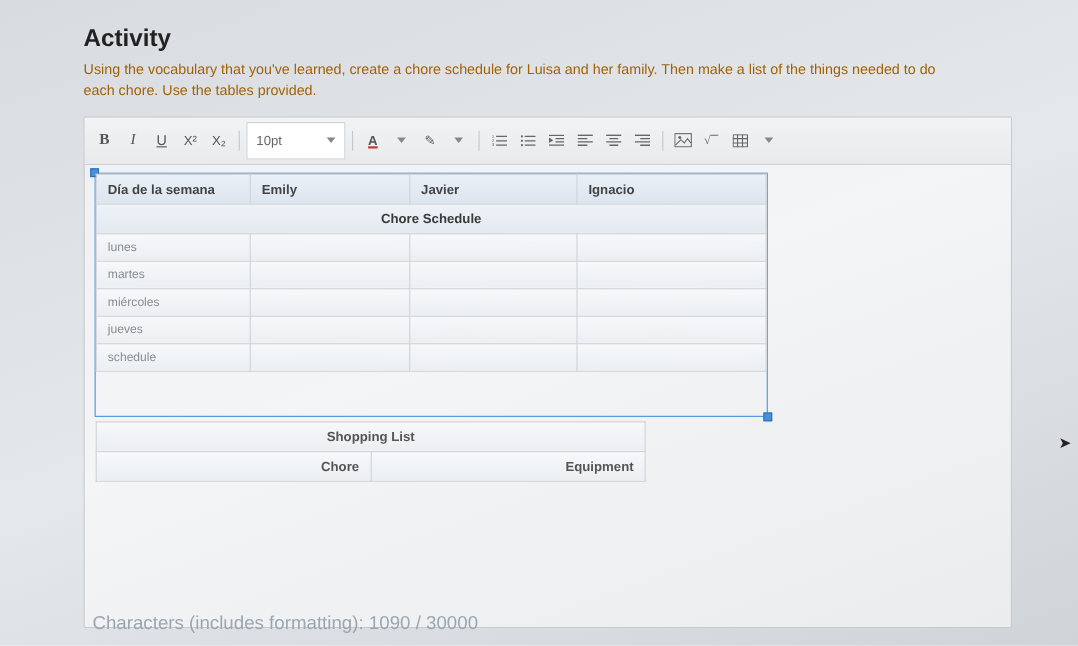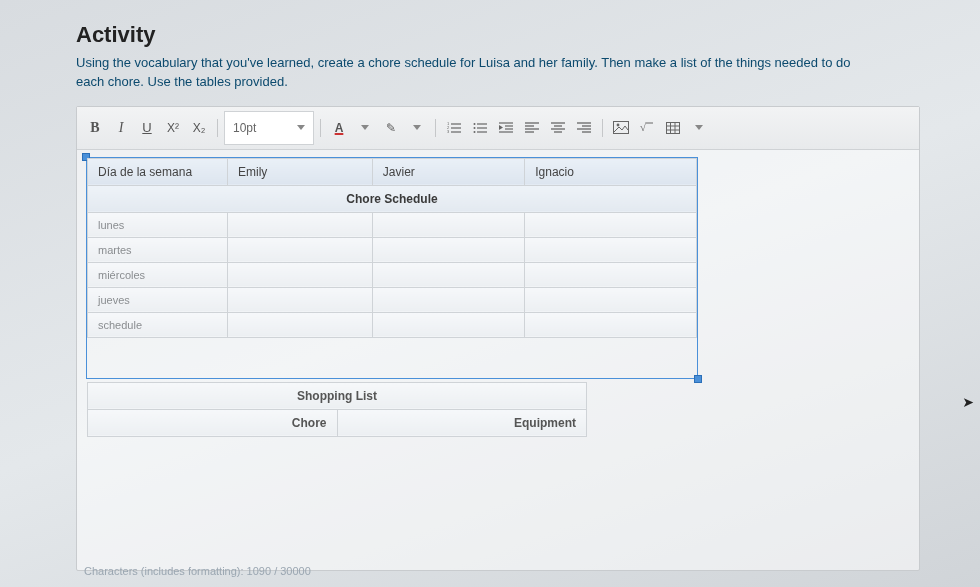--- a/index.html
+++ b/index.html
@@ -15,21 +15,21 @@
       padding: 22px 60px 0 76px;
     }
     .title {
       font-size: 22px;
       font-weight: 700;
       color: #222;
       margin-bottom: 6px;
     }
     .instructions {
       font-size: 13px;
-      color: #0c4a6e;
+      color: #a16207;
       line-height: 1.45;
       margin-bottom: 14px;
       max-width: 780px;
     }
     .editor-frame {
       background: rgba(255,255,255,0.55);
       border: 1px solid #c8cbce;
       border-radius: 2px;
     }
     .toolbar {
@@ -100,21 +100,21 @@
       height: 20px;
     }
     .tbl .title-row td {
       text-align: center;
       font-weight: 700;
       color: #3a3a3a;
       background: linear-gradient(#eef3f8, #e3e9f0);
       margin-left: 40px;
     }
     .tbl thead th {
-      font-weight: 400;
+      font-weight: 700;
       color: #444;
       background: linear-gradient(#eaf0f7, #dde5ef);
     }
     .tbl tbody td { color:#7a7d80; }
     .tbl .rowlabel { font-size:11px; color:#8a8d90; }
     .tbl2 {
       border-collapse: collapse;
       width: 500px;
       font-size: 12px;
       color: #555;
@@ -124,21 +124,21 @@
       border: 1px solid #cfd3d7;
       background: linear-gradient(#f6f8fa, #eceff2);
       padding: 6px 10px;
     }
     .tbl2 .title-row td { text-align:center; font-weight:700; }
     .tbl2 th { text-align:right; font-weight:700; }
     .footer {
       position:absolute;
       left: 84px;
       bottom: 10px;
-      font-size: 11px;
+      font-size: 17px;
       color: #9aa6b1;
       text-align: right;
     }
     .cursor-arrow {
       position:absolute;
       right: 6px;
       top: 394px;
       font-size: 14px;
       color:#222;
     }

